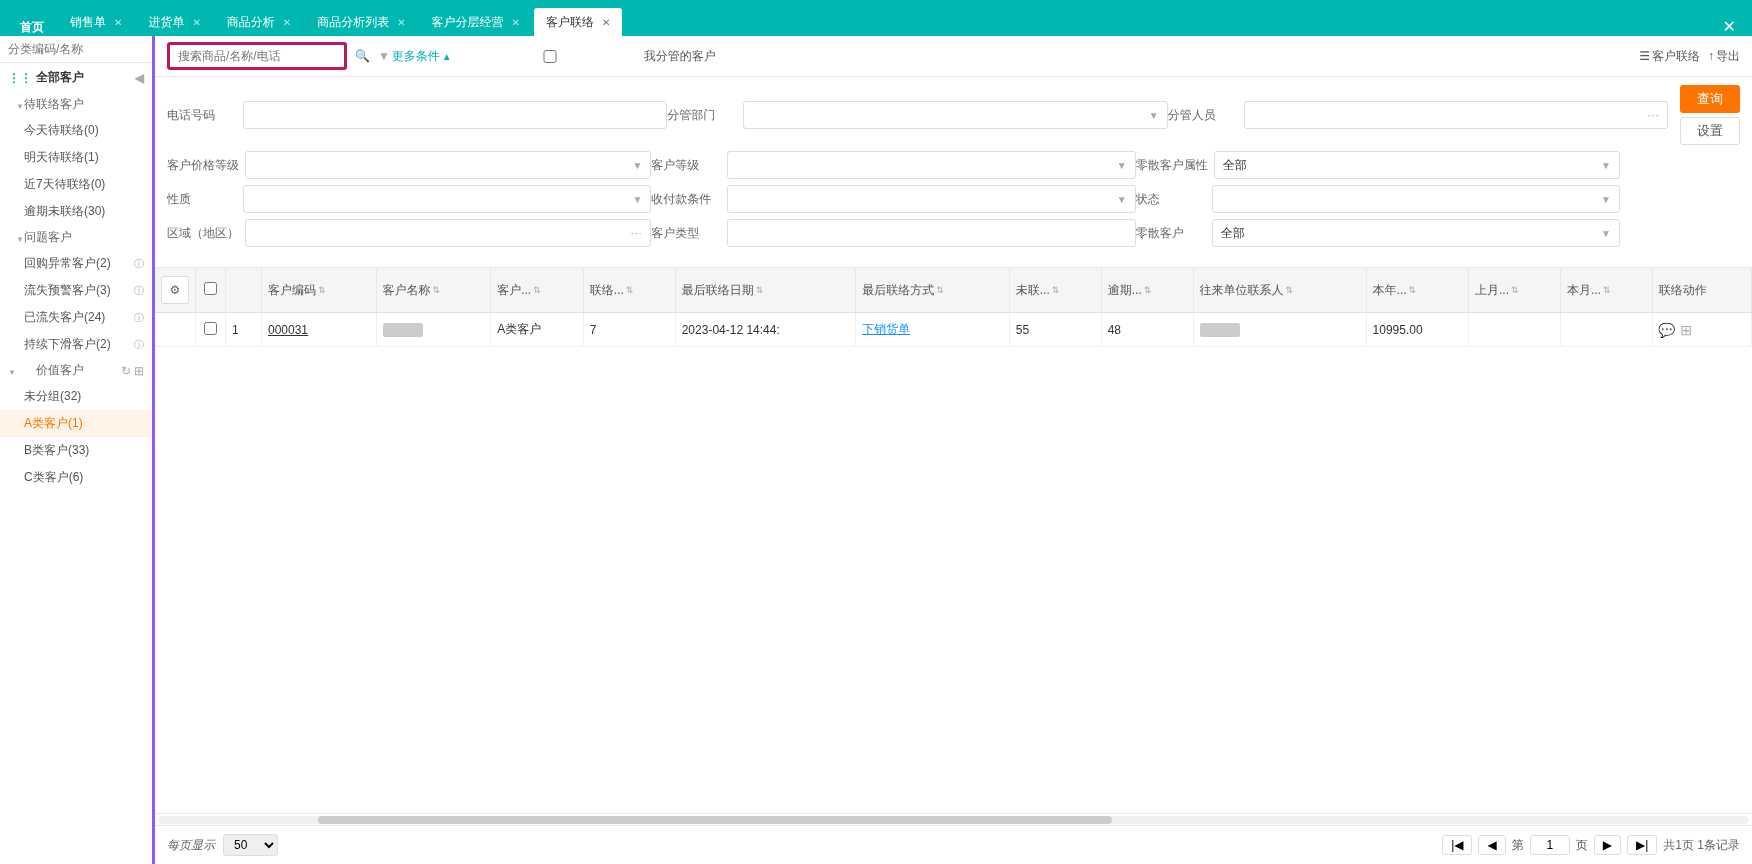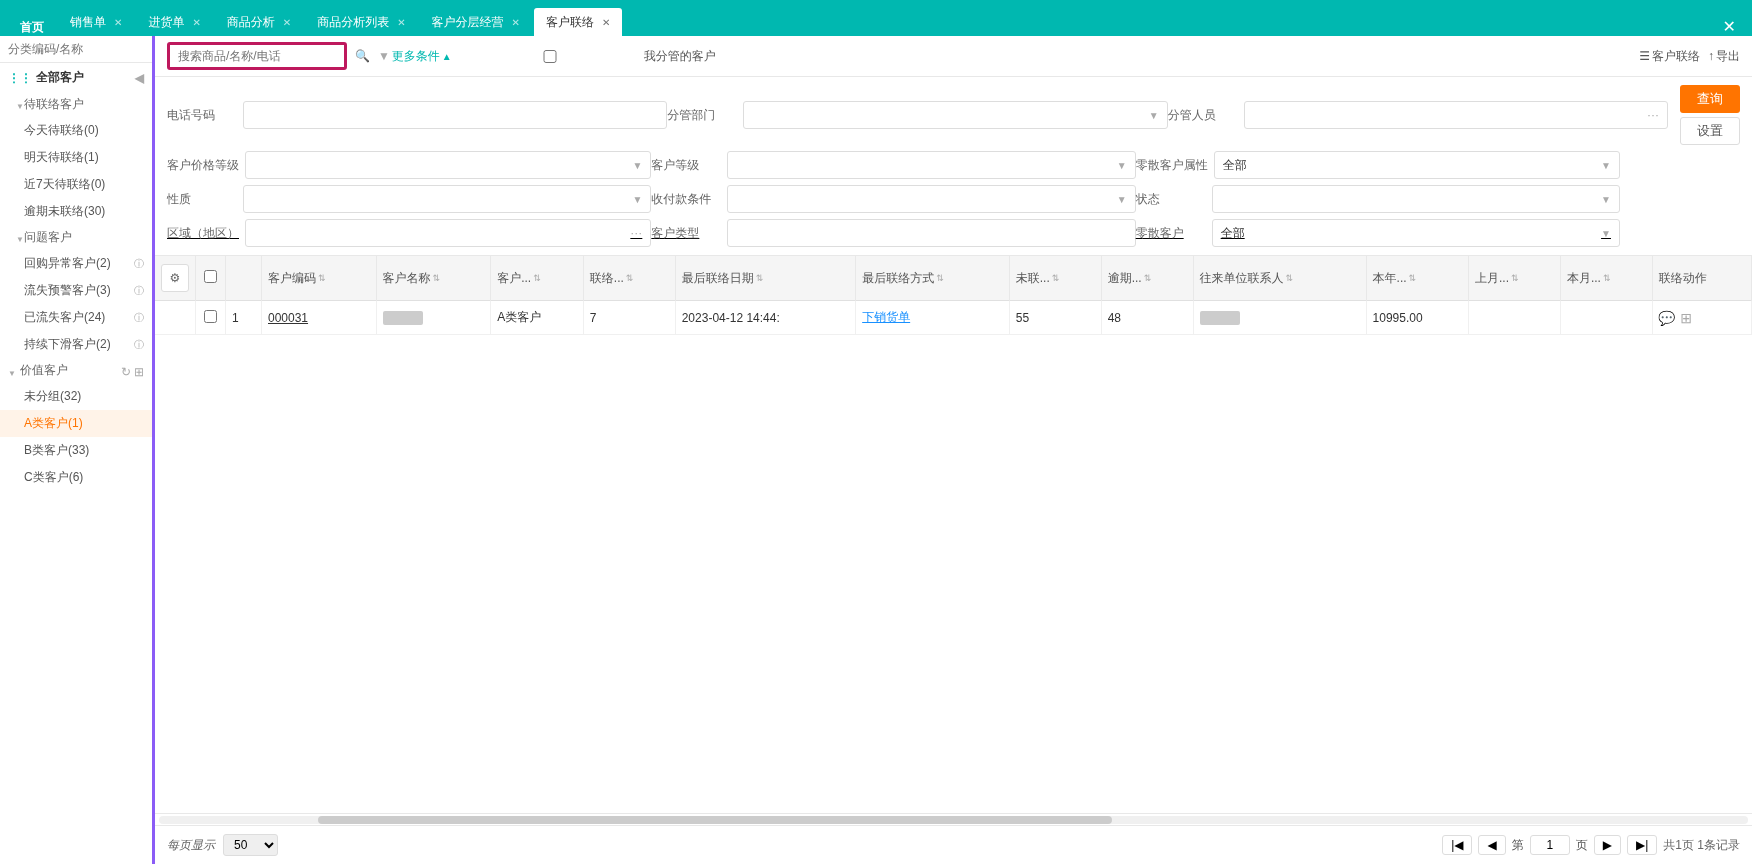--- a/index.html
+++ b/index.html
@@ -89,25 +89,25 @@
       padding: 5px 8px 5px 24px;
       color: #555;
       cursor: pointer;
       gap: 2px;
     }
     .sidebar-item.active { background: #fff3e8; color: #ff7400; }
     .sidebar-item .info-icon { color: #aaa; margin-left: auto; font-size: 10px; }
 
     .value-section-header {
       display: flex;
-      align-items: flex-end;
+      align-items: center;
       padding: 4px 8px 4px 8px;
       color: #666;
       font-size: 11px;
-      gap: 4px;
+      gap: 20px;
     }
     .value-section-header .icons { margin-left: auto; display: flex; gap: 3px; }
 
     
     .content-area {
       flex: 1;
       display: flex;
       flex-direction: column;
       background: #f5f5f5;
       overflow: hidden;
@@ -170,21 +170,21 @@
       background: #fff;
       border-bottom: 1px solid #e8e8e8;
       padding: 8px 12px;
     }
     .adv-filter-row {
       display: flex;
       align-items: center;
       gap: 0;
       margin-bottom: 6px;
     }
-    .adv-filter-row:last-child { margin-bottom: 0; text-decoration: underline; }
+    .adv-filter-row:last-child { margin-bottom: 12px; }
     .filter-field {
       display: flex;
       align-items: center;
       flex: 1;
       gap: 6px;
     }
     .filter-field label {
       color: #666;
       white-space: nowrap;
       min-width: 70px;

